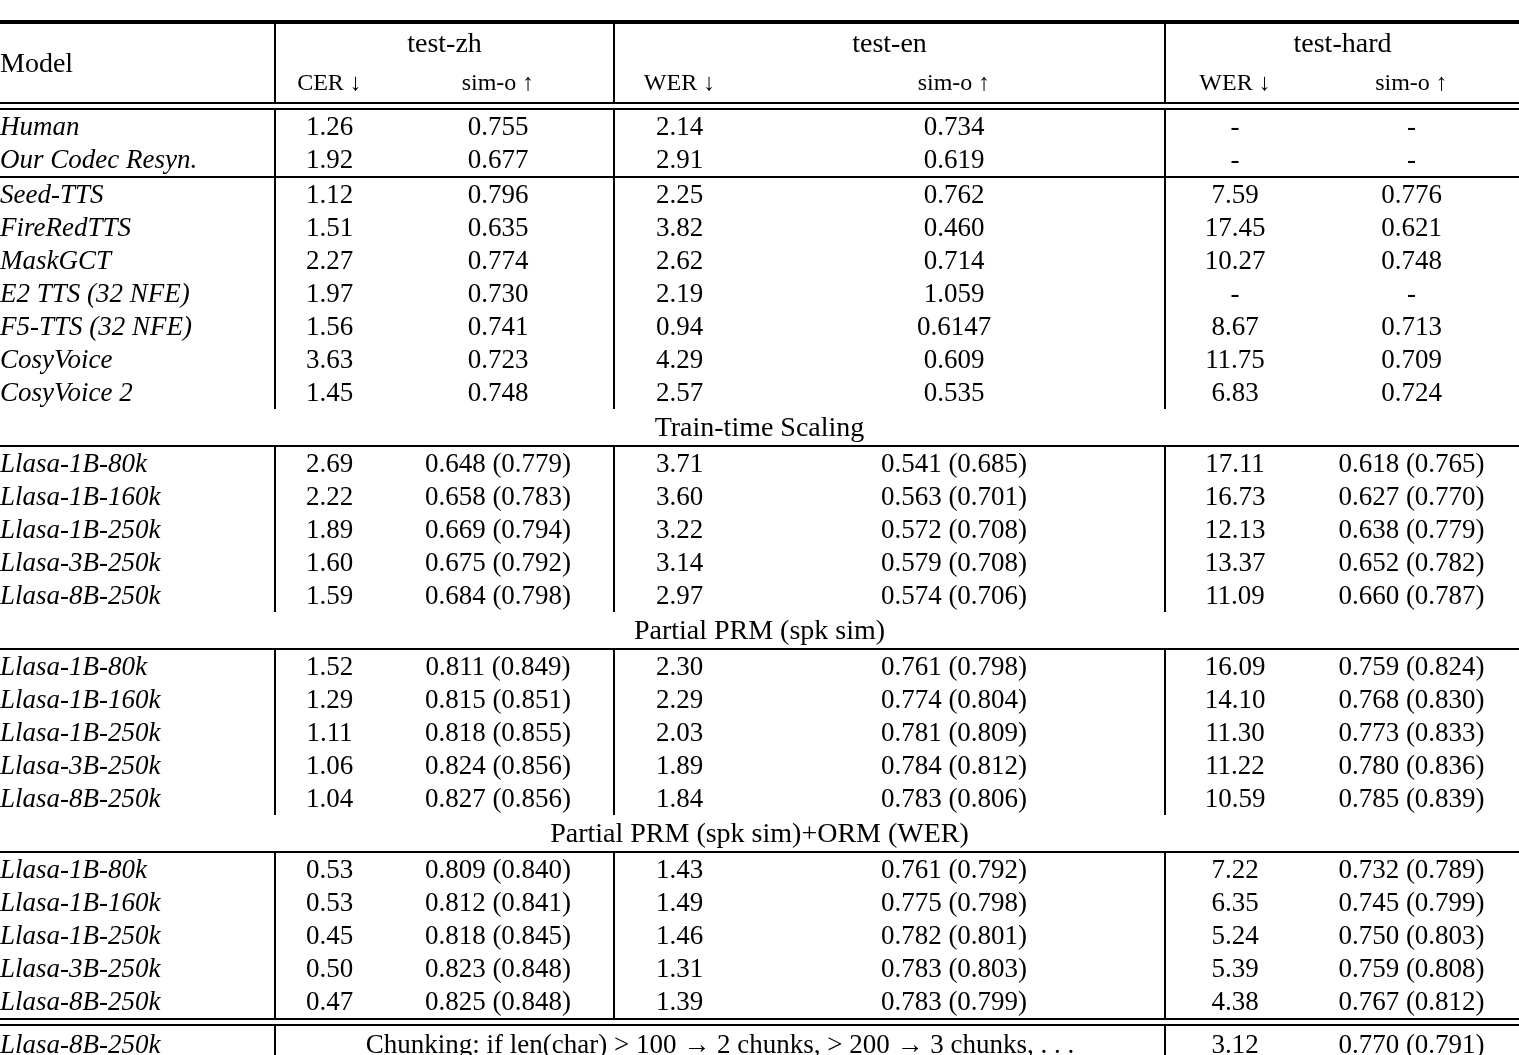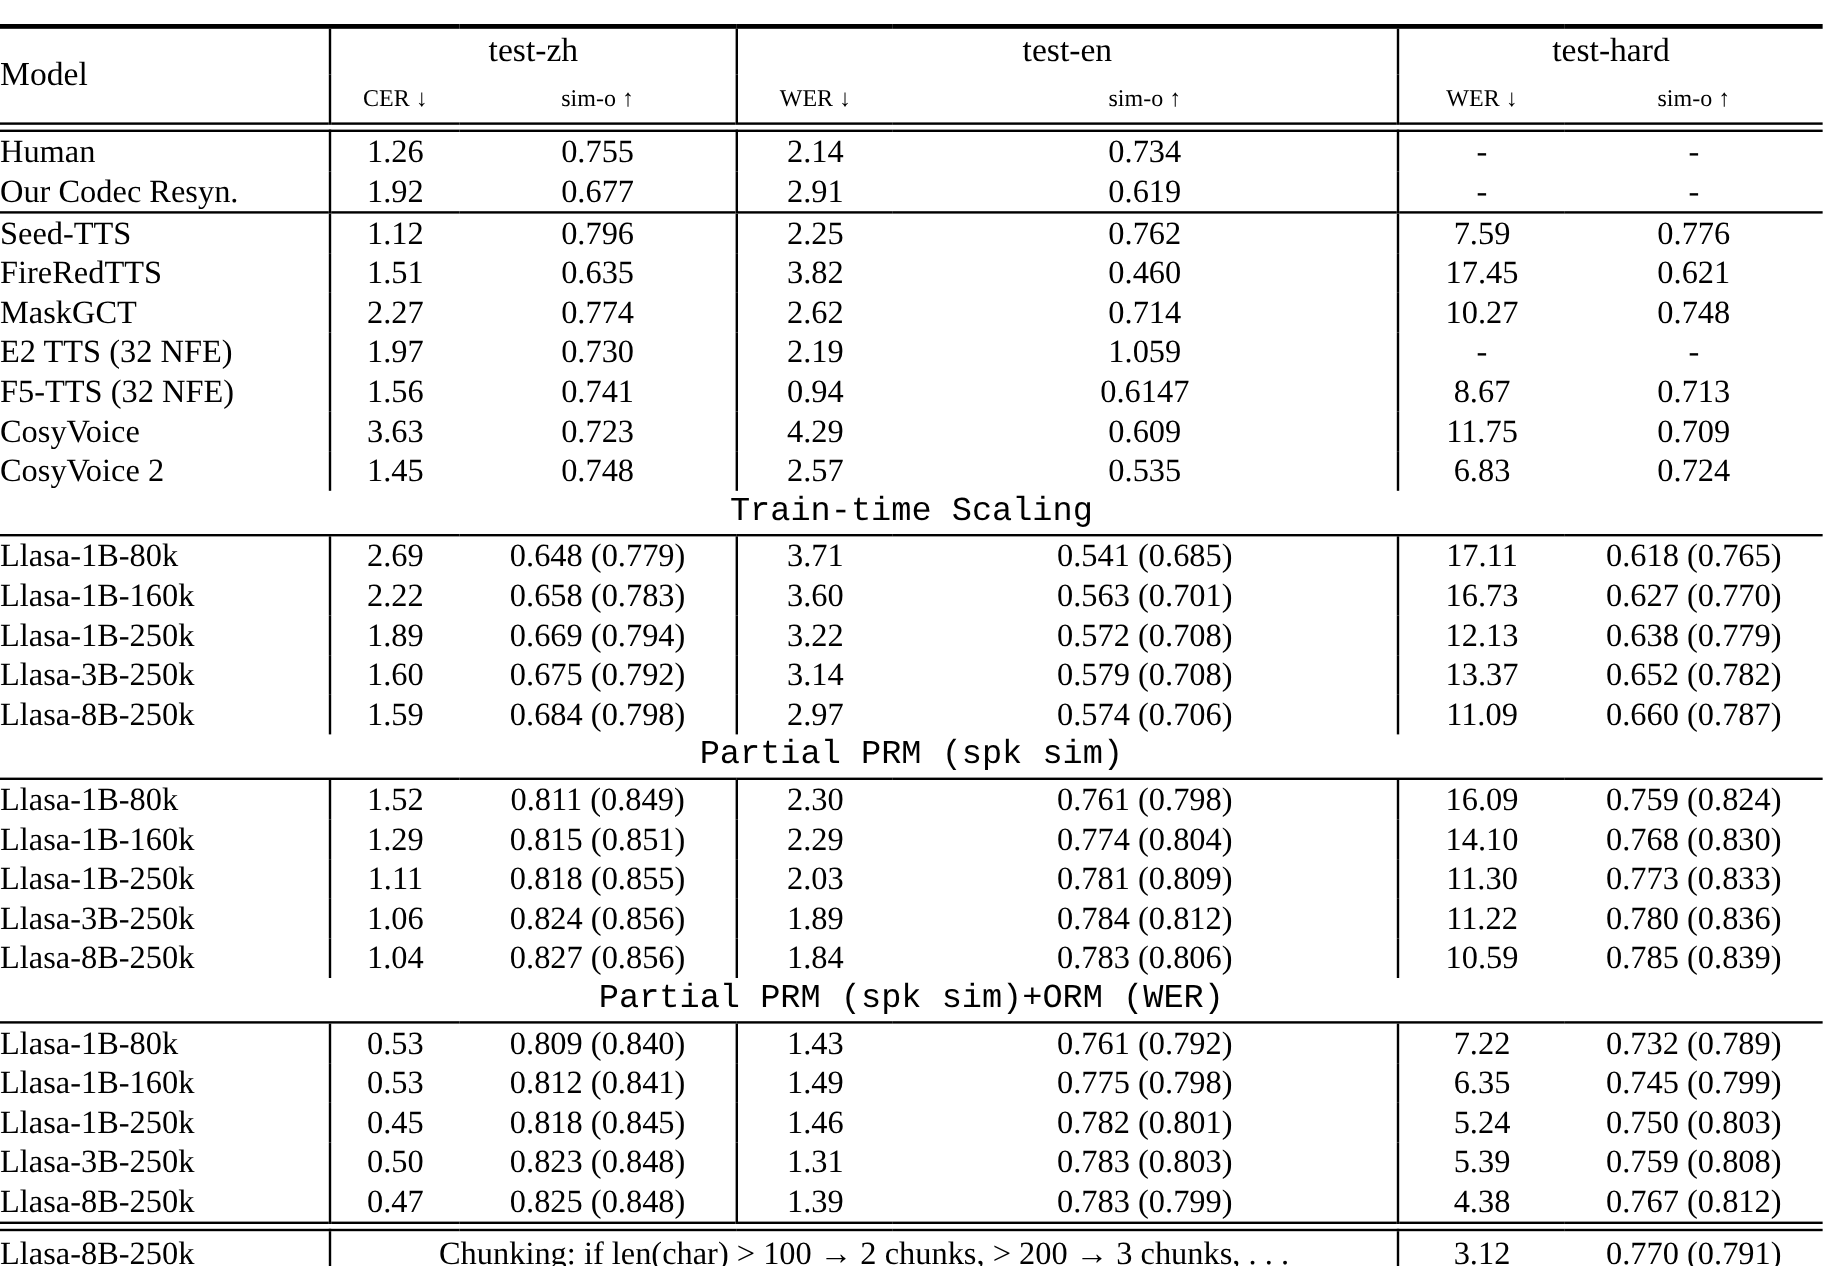--- a/index.html
+++ b/index.html
@@ -58,45 +58,45 @@
   }
   th.group-head {
     text-align: center;
     font-weight: bold;
     font-size: 28px;
     height: 38px;
   }
   th.sub-head {
     text-align: center;
     font-weight: bold;
-    font-size: 20px;
+    font-size: 24px;
     height: 40px;
   }
 
   
   td.model-cell {
     text-align: left;
     padding-left: 18px;
     height: 33px;
     white-space: nowrap;
+    font-style: italic;
   }
   td.num {
     text-align: center;
     height: 33px;
     white-space: nowrap;
   }
   td.num .bold { font-weight: normal; }
 
   
   td.section-head {
     text-align: center;
     font-weight: bold;
     font-size: 28px;
     height: 36px;
-    font-family: Liberation Mono, monospace;
   }
 
   td.chunk-cell {
     text-align: center;
     height: 36px;
     white-space: nowrap;
   }
 </style>
 </head>
 <body>

